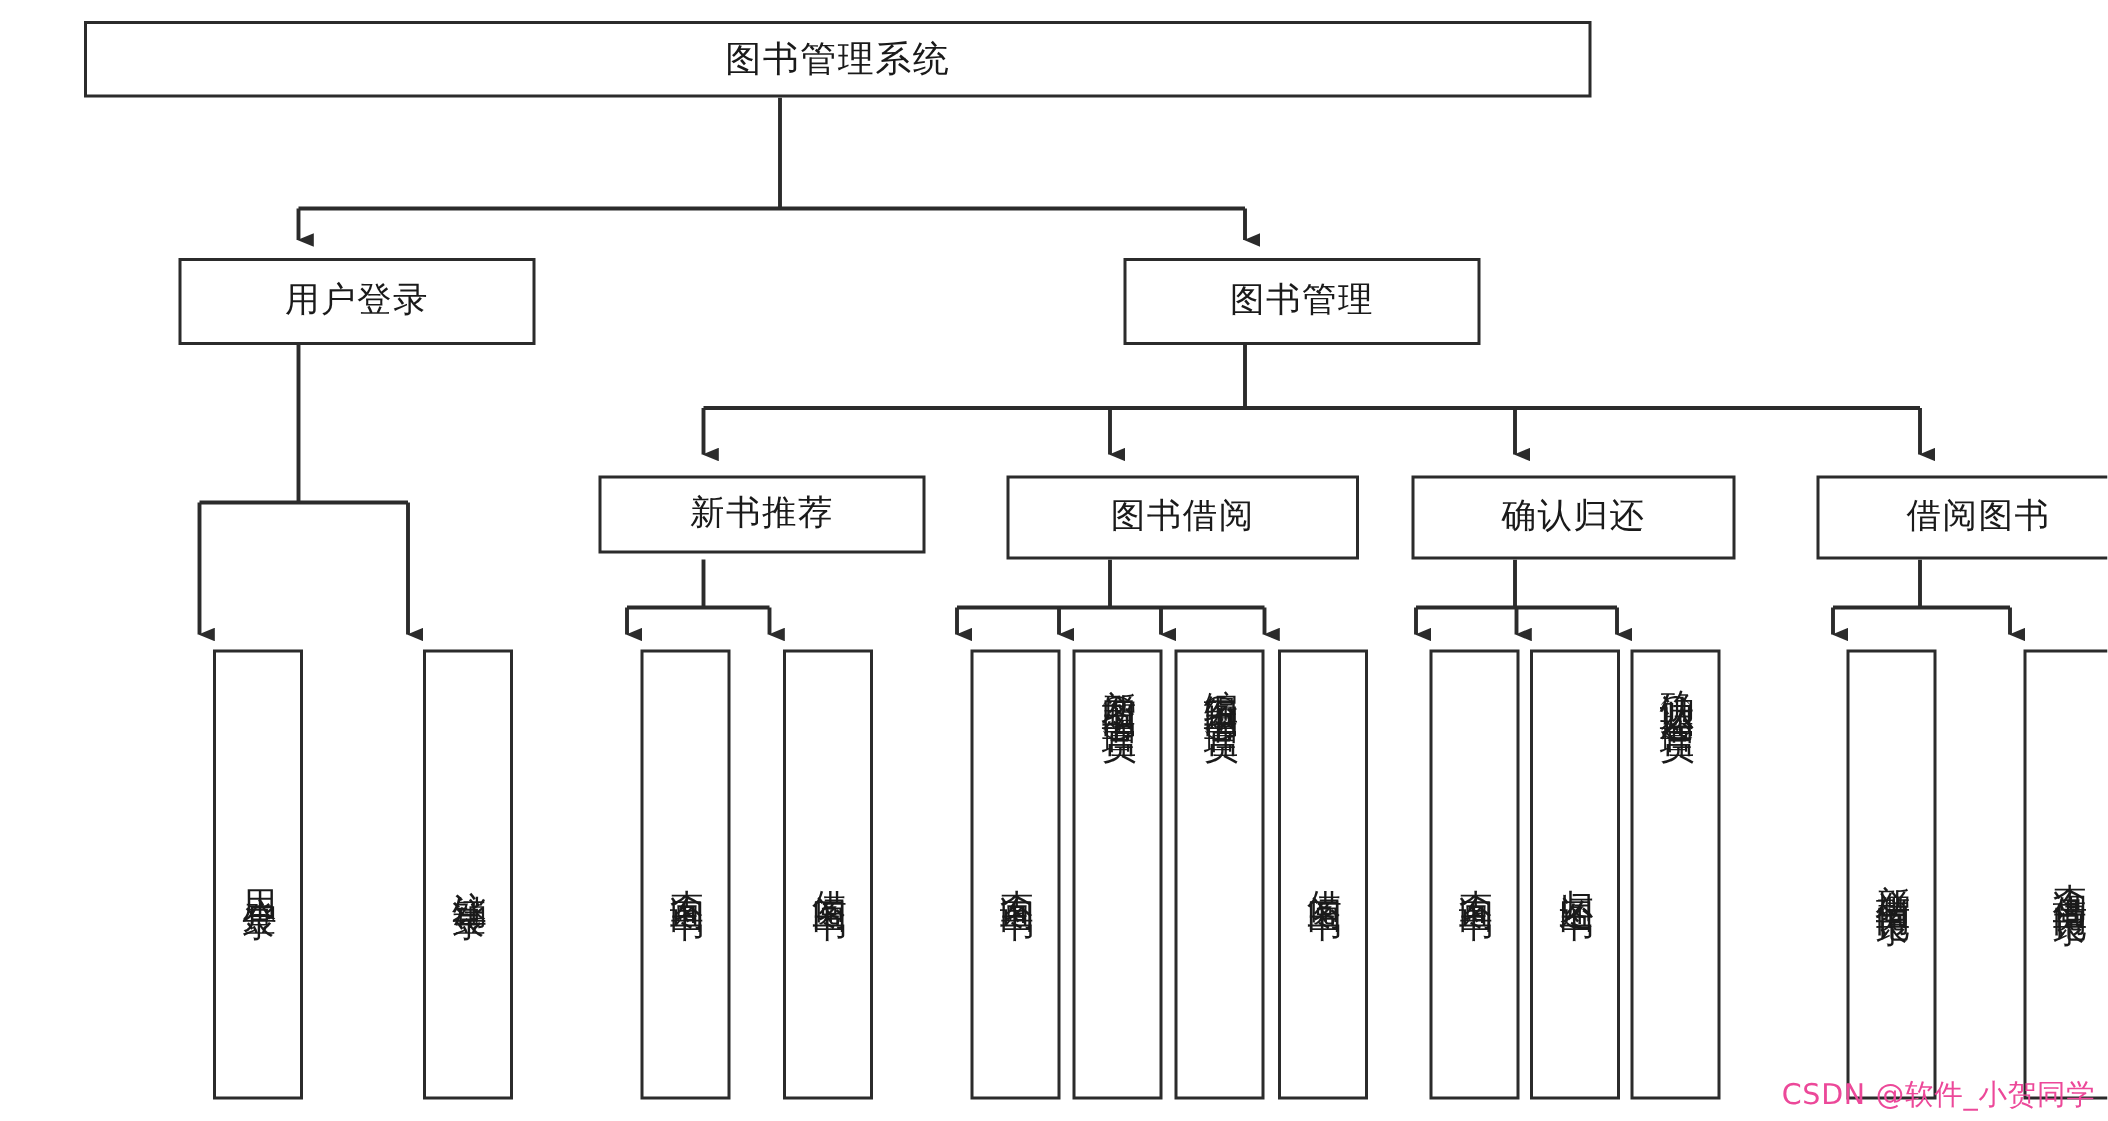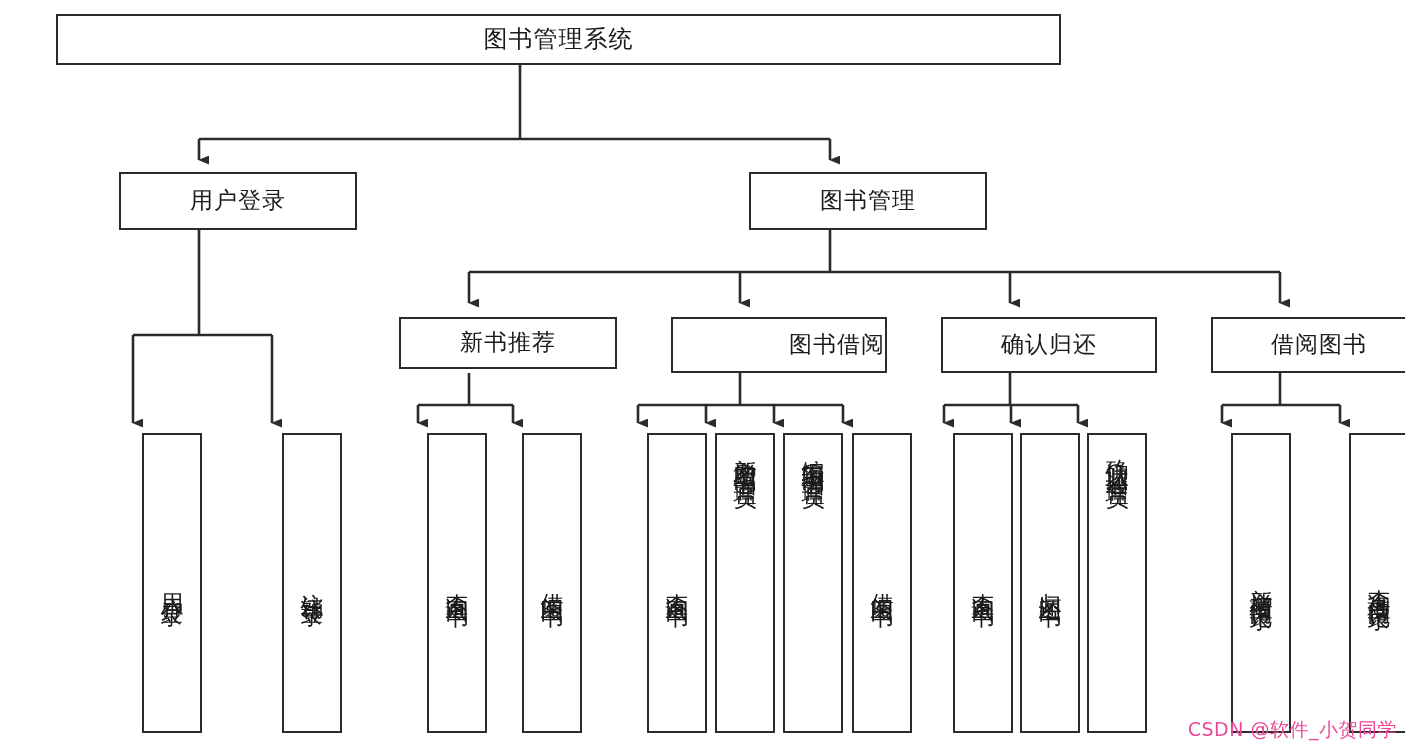--- a/index.html
+++ b/index.html
@@ -143,21 +143,21 @@
   <div class="node node-h" style="left:80px; top:172px; width:238px; height:58px;">
     <span>用户登录</span>
   </div>
   <div class="node node-h" style="left:710px; top:172px; width:238px; height:58px;">
     <span>图书管理</span>
   </div>
 
   <div class="node node-h" style="left:360px; top:317px; width:218px; height:52px;">
     <span>新书推荐</span>
   </div>
-  <div class="node node-h" style="left:632px; top:317px; width:216px; height:56px;justify-content:flex-end;">
+  <div class="node node-h" style="left:632px; top:317px; width:235px; height:56px;">
     <span>图书借阅</span>
   </div>
   <div class="node node-h" style="left:902px; top:317px; width:216px; height:56px;">
     <span>确认归还</span>
   </div>
   <div class="node node-h" style="left:1172px; top:317px; width:216px; height:56px;">
     <span>借阅图书</span>
   </div>
 
   <div class="node node-v" style="left:103px; top:433px; width:60px; height:300px;">

